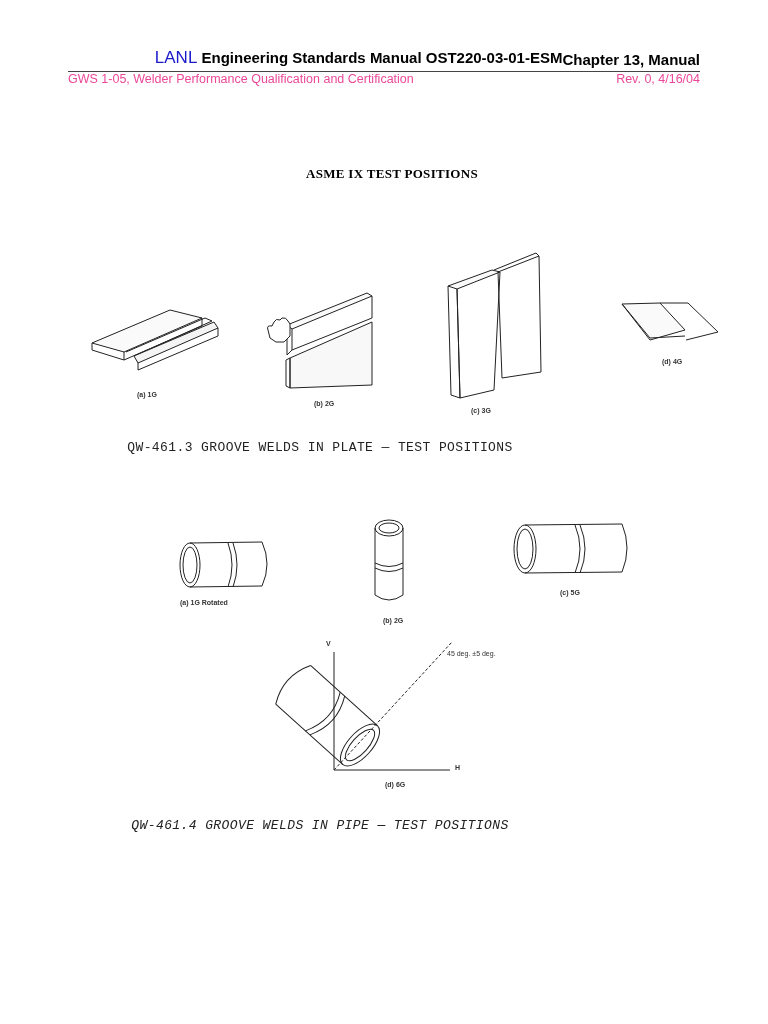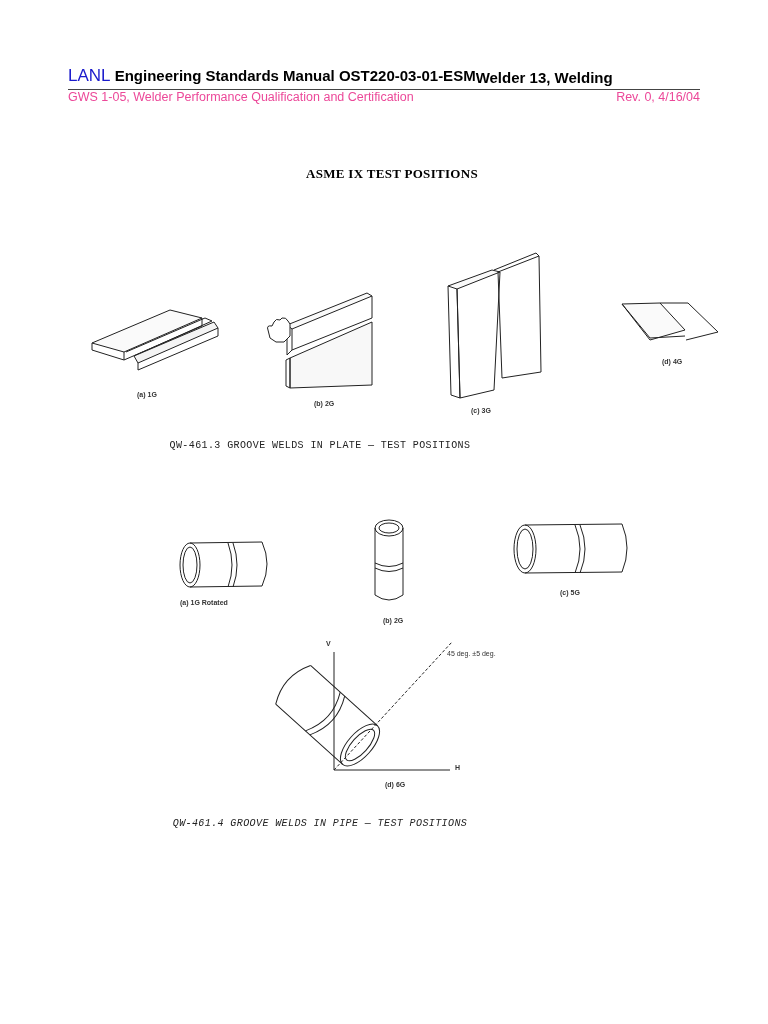--- a/index.html
+++ b/index.html
@@ -1,33 +1,33 @@
 <!DOCTYPE html>
 <html><head>
 <meta charset="utf-8">
 <style>
   html,body{margin:0;padding:0;background:#fff;}
   body{width:768px;height:1024px;position:relative;overflow:hidden;font-family:"Liberation Sans",sans-serif;color:#000;}
   .hdr{position:absolute;left:68px;right:68px;top:48px;}
-  .hdr-row1{display:flex;justify-content:flex-start;align-items:flex-end;font-weight:bold;font-size:15px;margin-top:18px;}
+  .hdr-row1{display:flex;justify-content:flex-end;align-items:flex-end;font-weight:bold;font-size:15px;}
   .hdr-row1 .lanl{color:#1a1acc;font-weight:normal;font-size:17px;}
   .hdr-rule{border-top:1px solid #444;margin-top:3px;}
   .hdr-row{display:flex;justify-content:space-between;font-size:12.5px;color:#ec4899;line-height:15px;}
   .title{position:absolute;top:166px;left:8px;width:768px;text-align:center;font-family:"Liberation Serif",serif;font-weight:bold;font-size:13px;letter-spacing:0.3px;}
   .cap{position:absolute;font-size:7px;font-weight:bold;color:#333;white-space:nowrap;}
-  .caption{position:absolute;left:0;width:640px;text-align:center;font-family:"Liberation Mono",monospace;font-size:10px;color:#222;letter-spacing:0.4px;}
+  .caption{position:absolute;left:0;width:640px;text-align:center;font-family:"Liberation Mono",monospace;font-size:13px;color:#222;letter-spacing:0.4px;}
   svg{position:absolute;left:0;top:0;}
 </style>
 </head>
 <body>
 
 <div class="hdr">
   <div class="hdr-row1">
     <div><span class="lanl">LANL</span> <span>Engineering Standards Manual OST220-03-01-ESM</span></div>
-    <div>Welder 13, Welding</div>
+    <div>Chapter 13, Manual</div>
   </div>
   <div class="hdr-rule"></div>
   <div class="hdr-row">
       <span>GWS 1-05, Welder Performance Qualification and Certification</span>
       <span>Rev. 0, 4/16/04</span>
     </div>
 </div>
 
 <div class="title">ASME IX TEST POSITIONS</div>
 

